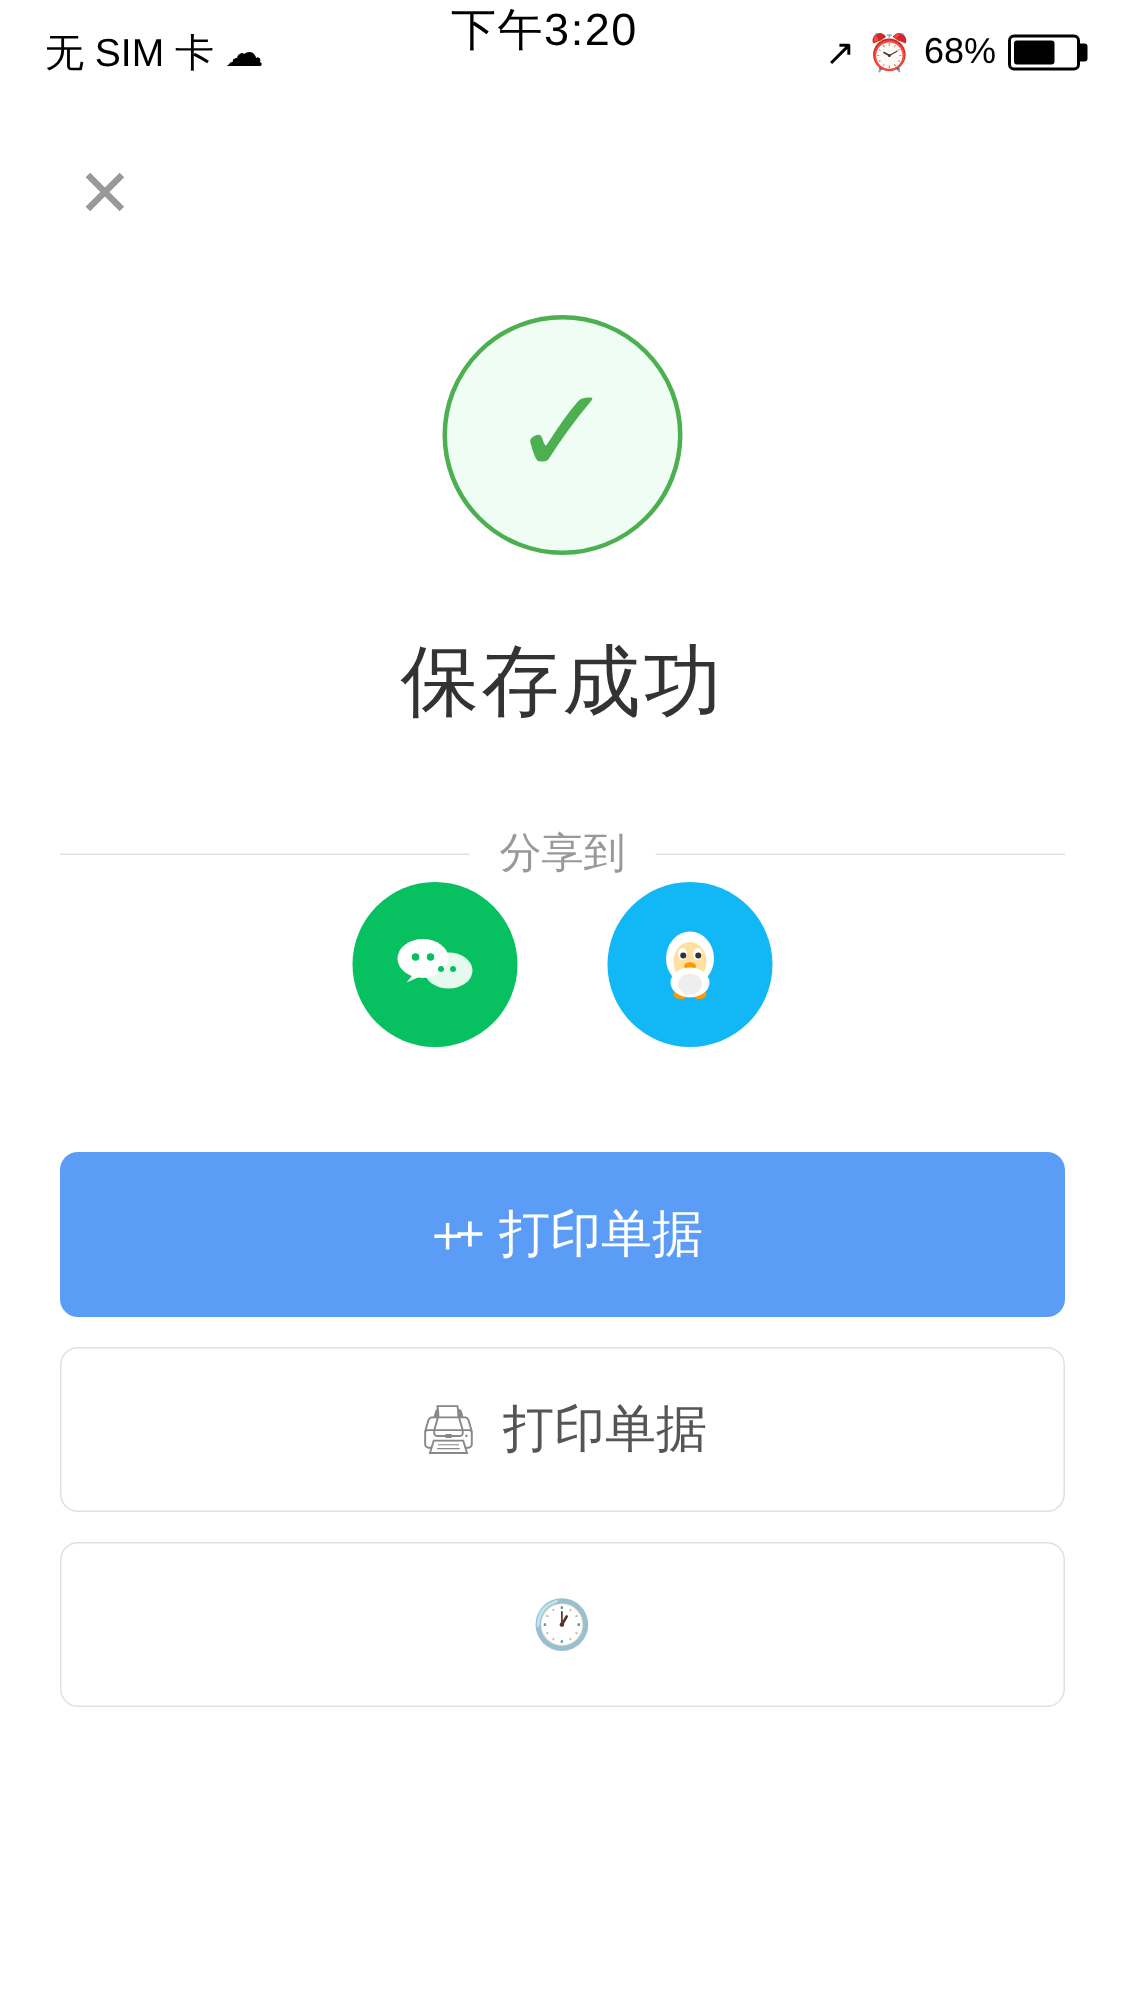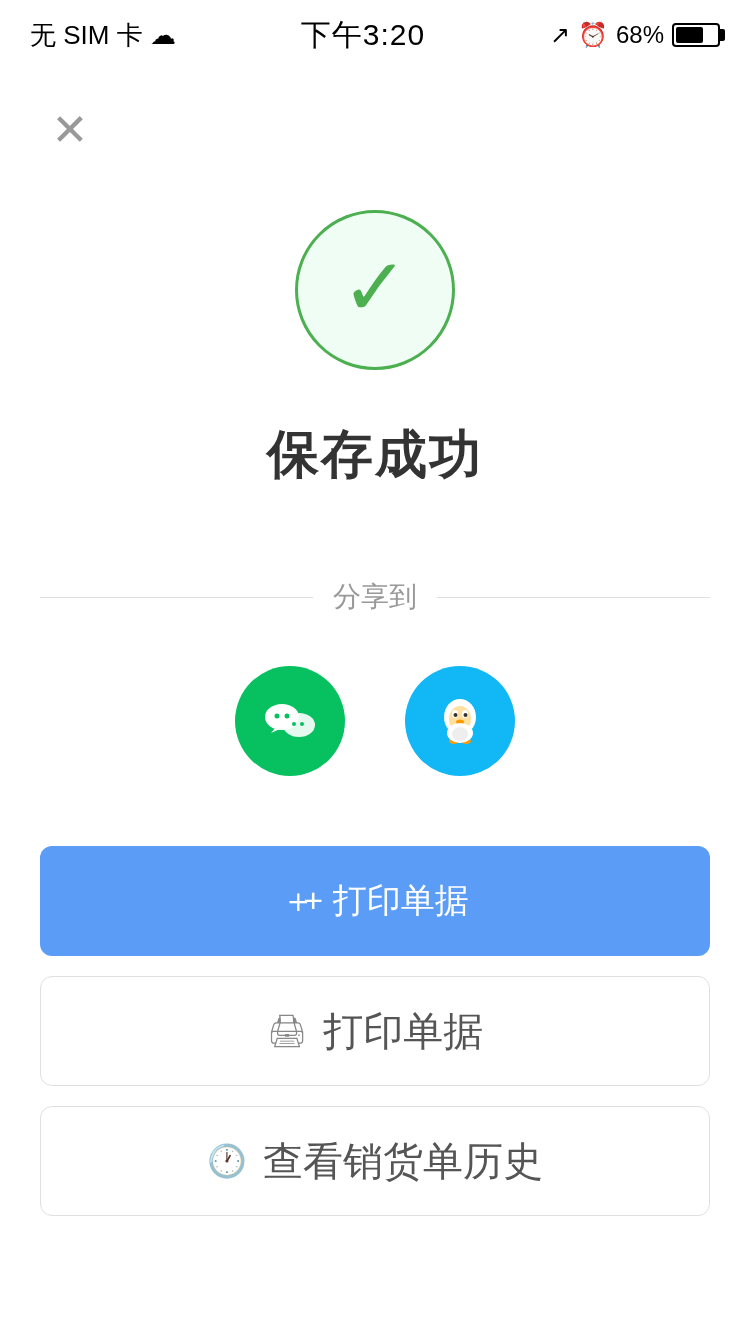--- a/index.html
+++ b/index.html
@@ -12,21 +12,20 @@
       font-family: -apple-system, "PingFang SC", "Helvetica Neue", Arial, sans-serif;
       display: flex;
       flex-direction: column;
     }
 
     
     .status-bar {
       width: 100%;
       height: 70px;
       display: flex;
-      align-items: center;
       justify-content: space-between;
       padding: 0 30px;
       background: #fff;
     }
     .status-left {
       display: flex;
       align-items: center;
       gap: 10px;
       font-size: 28px;
       color: #000;
@@ -116,36 +115,35 @@
       font-size: 80px;
       color: #4CAF50;
       line-height: 1;
       margin-top: -5px;
     }
 
     
     .success-title {
       font-size: 52px;
       color: #333;
-      font-weight: 700;
-      margin-bottom: 88px;
+      font-weight: 400;
+      margin-bottom: 60px;
       letter-spacing: 2px;
     }
 
     
     .share-section {
       width: 100%;
       padding: 0 40px;
       margin-bottom: 50px;
     }
     .share-divider {
       display: flex;
       align-items: center;
       gap: 20px;
-      margin-bottom: 50px;
     }
     .divider-line {
       flex: 1;
       height: 1px;
       background: #e0e0e0;
     }
     .share-label {
       font-size: 28px;
       color: #999;
       white-space: nowrap;
@@ -202,21 +200,21 @@
     }
     .action-btn.primary {
       background: #5B9CF6;
       border: none;
       color: #fff;
     }
     .action-btn-icon {
       font-size: 34px;
     }
     .action-btn-text {
-      font-size: 40px;
+      font-size: 34px;
     }
   </style>
 </head>
 <body>
 
 <div class="status-bar">
   <div class="status-left">
     <span style="font-size:26px;">无 SIM 卡 ☁</span>
   </div>
   <div class="status-center">下午3:20</div>
@@ -299,17 +297,16 @@
       <span class="action-btn-text" style="font-size:34px;color:#fff;margin-left:-28px;">+ 打印单据</span>
     </button>
 
     <button class="action-btn">
       <span class="action-btn-icon" style="font-size:32px;color:#888;">🖨</span>
       <span class="action-btn-text">打印单据</span>
     </button>
 
     <button class="action-btn">
       <span class="action-btn-icon" style="font-size:32px;color:#888;">🕐</span>
-      <span class="action-btn-text">查看销货单历史</span>
     </button>
   </div>
 
 </div>
 
 </body></html>

